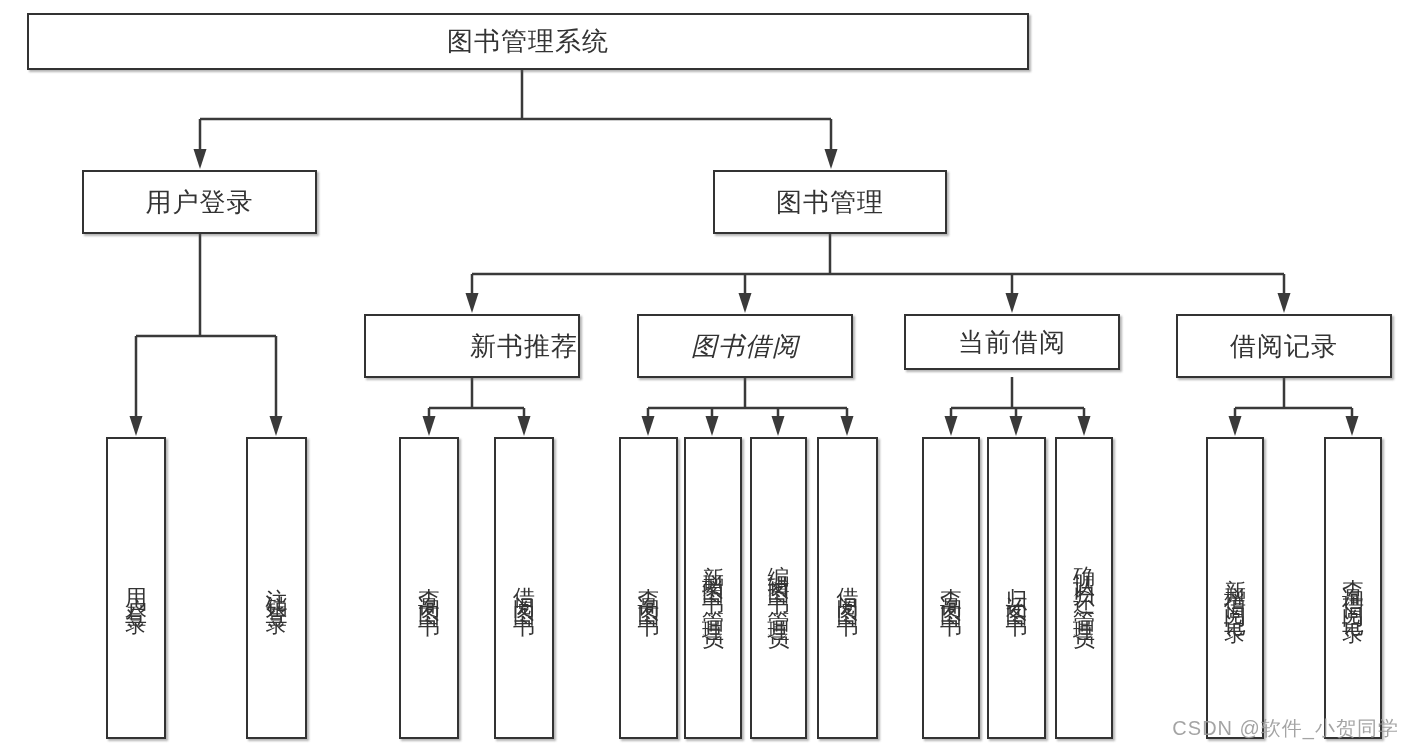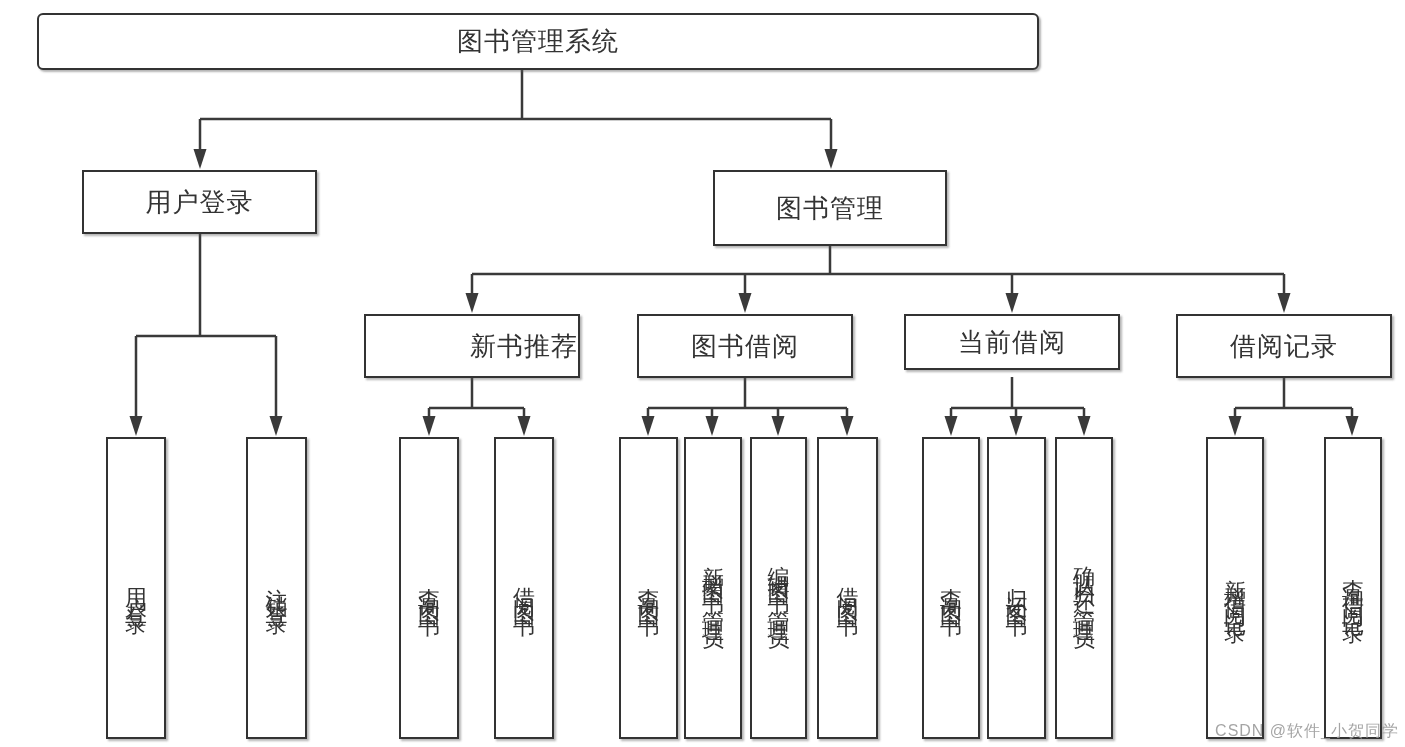--- a/index.html
+++ b/index.html
@@ -44,46 +44,46 @@
   }
   .leaf span {
     writing-mode: vertical-lr;
     text-orientation: mixed;
     font-size: 22px;
     line-height: 1;
     letter-spacing: 9px;
     white-space: nowrap;
   }
   
-  #n-root { left: 37px;  top: 13px;  width: 1002px; height: 57px; border-radius: 6px; }
+  #n-root { left: 27px;  top: 13px;  width: 1002px; height: 57px; }
   #n-l2-0 { left: 82px;  top: 170px; width: 235px;  height: 64px; }
-  #n-l2-1 { left: 713px; top: 170px; width: 234px;  height: 76px; }
+  #n-l2-1 { left: 713px; top: 170px; width: 234px;  height: 64px; }
   #n-l3-0 { left: 364px; top: 314px; width: 216px;  height: 64px; justify-content: flex-end; }
-  #n-l3-1 { left: 637px; top: 314px; width: 216px;  height: 64px; }
+  #n-l3-1 { left: 637px; top: 314px; width: 216px;  height: 64px; font-style: italic; }
   #n-l3-2 { left: 904px; top: 314px; width: 216px;  height: 56px; }
   #n-l3-3 { left: 1176px;top: 314px; width: 216px;  height: 64px; }
   
   #n-lf-0  { left: 106px;  width: 60px; }
   #n-lf-1  { left: 246px;  width: 61px; }
   #n-lf-2  { left: 399px;  width: 60px; }
   #n-lf-3  { left: 494px;  width: 60px; }
   #n-lf-4  { left: 619px;  width: 59px; }
   #n-lf-5  { left: 684px;  width: 58px; }
   #n-lf-6  { left: 750px;  width: 57px; }
   #n-lf-7  { left: 817px;  width: 61px; }
   #n-lf-8  { left: 922px;  width: 58px; }
   #n-lf-9  { left: 987px;  width: 59px; }
   #n-lf-10 { left: 1055px; width: 58px; }
   #n-lf-11 { left: 1206px; width: 58px; }
   #n-lf-12 { left: 1324px; width: 58px; }
   #watermark {
     position: absolute;
     right: 6px;
     bottom: 5px;
-    font-size: 16px;
+    font-size: 20px;
     color: #9b9b9b;
     opacity: 0.9;
     z-index: 3;
     letter-spacing: 1px;
     white-space: nowrap;
   }
 </style>
 </head>
 <body>
 

